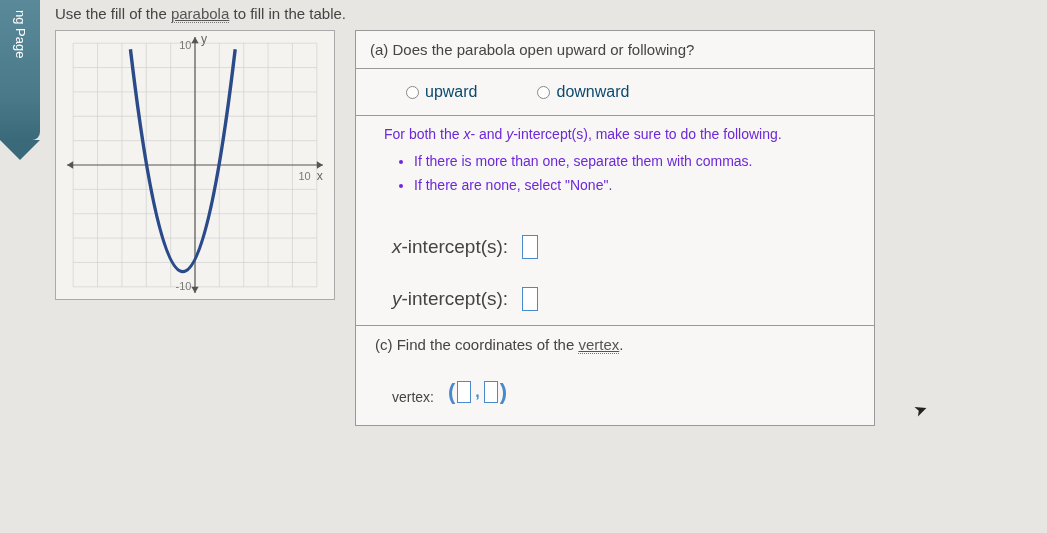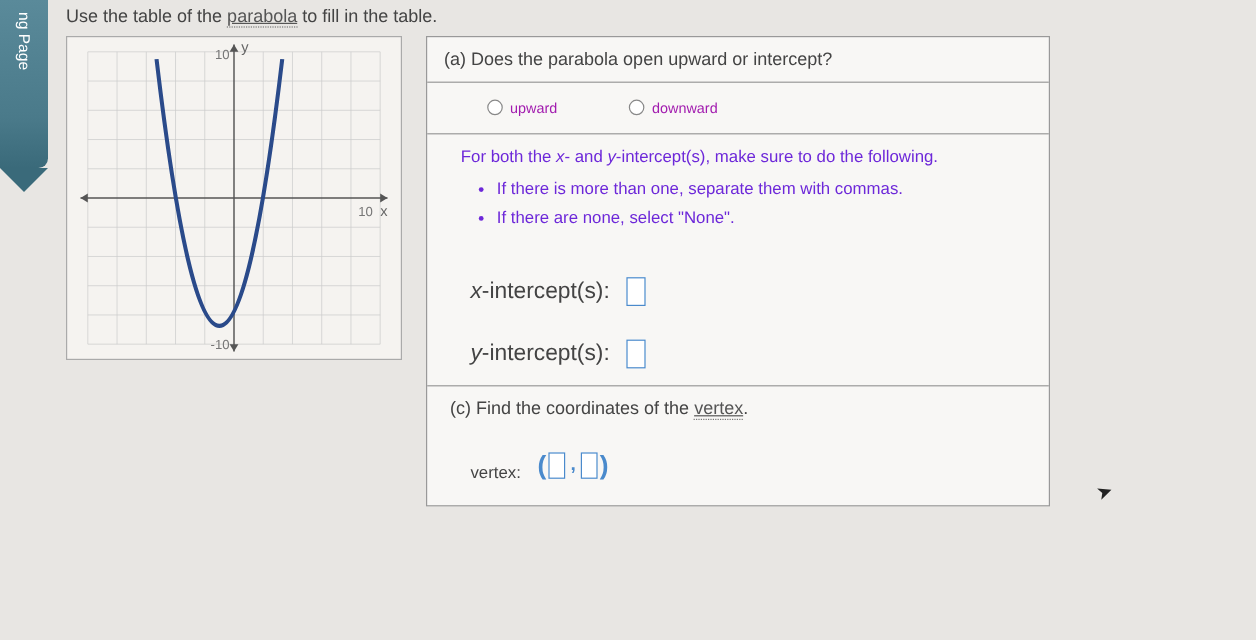--- a/index.html
+++ b/index.html
@@ -69,21 +69,21 @@
     }
     .trow {
       border-bottom: 1px solid #999;
       padding: 10px 14px;
       font-size: 14px;
       color: #444;
     }
     .trow:last-child { border-bottom: none; }
     .header-row { font-size: 15px; }
     .options-row { padding: 14px 14px 14px 50px; display: flex; gap: 60px; align-items: center;}
-    .radio-opt { display: flex; align-items: flex-start; gap: 6px; font-size: 12px; color: #a21caf;}
+    .radio-opt { display: flex; align-items: center; gap: 6px; font-size: 16px; color: #0c4a6e;}
     .radio-circle {
       width: 13px; height: 13px; border: 1px solid #888; border-radius: 50%; background:#fff;
     }
     .intercept-body { padding: 10px 14px 14px 28px; font-size: 14px; color: #6d28d9;}
     .intercept-body ul { margin: 10px 0 12px 30px; }
     .intercept-body li { margin-bottom: 4px; line-height: 1.4;}
     .answer-row { padding: 14px 14px 14px 36px; font-size: 19px; font-style: italic; color:#444; display:flex; align-items:center; gap:14px;}
     .answer-box {
       width: 16px; height: 24px; border: 1.5px solid #4a8acc; background:#fff; display:inline-block;
       font-style: normal;
@@ -110,21 +110,21 @@
   </style>
 </head>
 <body>
 
 <div class="side-tab">
   <span>ng Page</span>
 </div>
 
 <div class="content">
   <p class="instruction">
-    <span>Use the table of the </span><span class="underline-link">parabola</span><span> to fill in the table.</span>
+    <span>Use the fill of the </span><span class="underline-link">parabola</span><span> to fill in the table.</span>
   </p>
 
   <div class="main-row">
 
     <div class="graph-box">
       <svg class="graph-svg" viewBox="-11 -11 22 22">
         <g transform="scale(1,-1)">
           <g stroke="#ccc" stroke-width="0.05">
             <line x1="-10" y1="-10" x2="-10" y2="10"></line>
               <line x1="-8" y1="-10" x2="-8" y2="10"></line>
@@ -159,21 +159,21 @@
         <text x="0.5" y="-10" font-size="1" fill="#666">y</text>
         <text x="9.5" y="1.2" font-size="0.9" fill="#777" text-anchor="end">10</text>
         <text x="-0.3" y="-9.5" font-size="0.9" fill="#777" text-anchor="end">10</text>
         <text x="-0.3" y="10.3" font-size="0.9" fill="#777" text-anchor="end">-10</text>
       </svg>
     </div>
 
     <div class="table-box">
 
       <div class="trow header-row">
-        <span>(a) Does the parabola open upward or intercept?</span>
+        <span>(a) Does the parabola open upward or following?</span>
       </div>
 
       <div class="trow options-row">
         <label class="radio-opt">
           <span class="radio-circle"></span>
           <span>upward</span>
         </label>
         <label class="radio-opt">
           <span class="radio-circle"></span>
           <span>downward</span>

